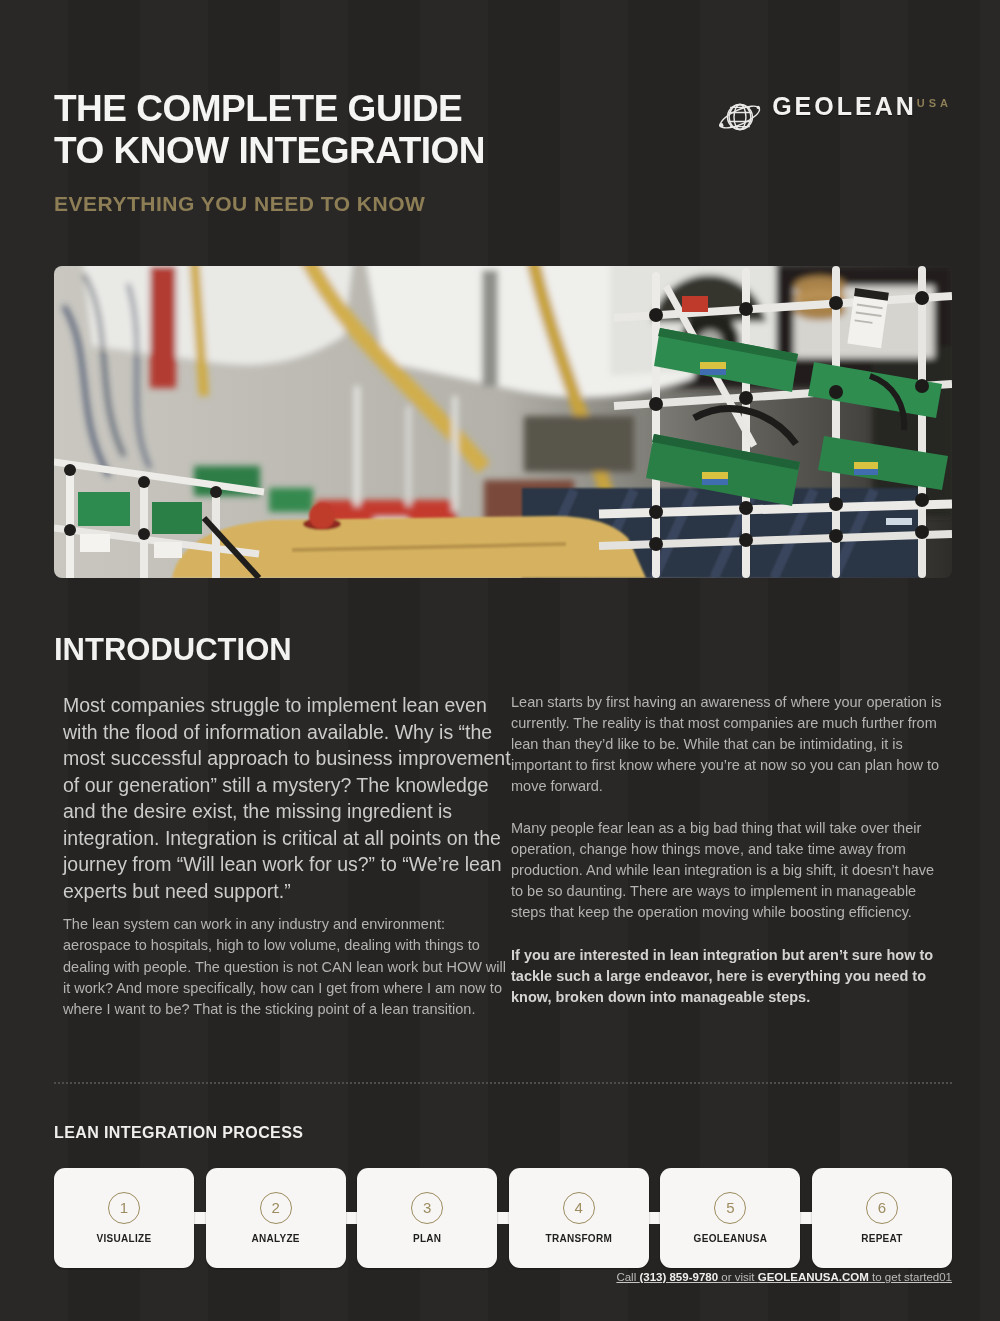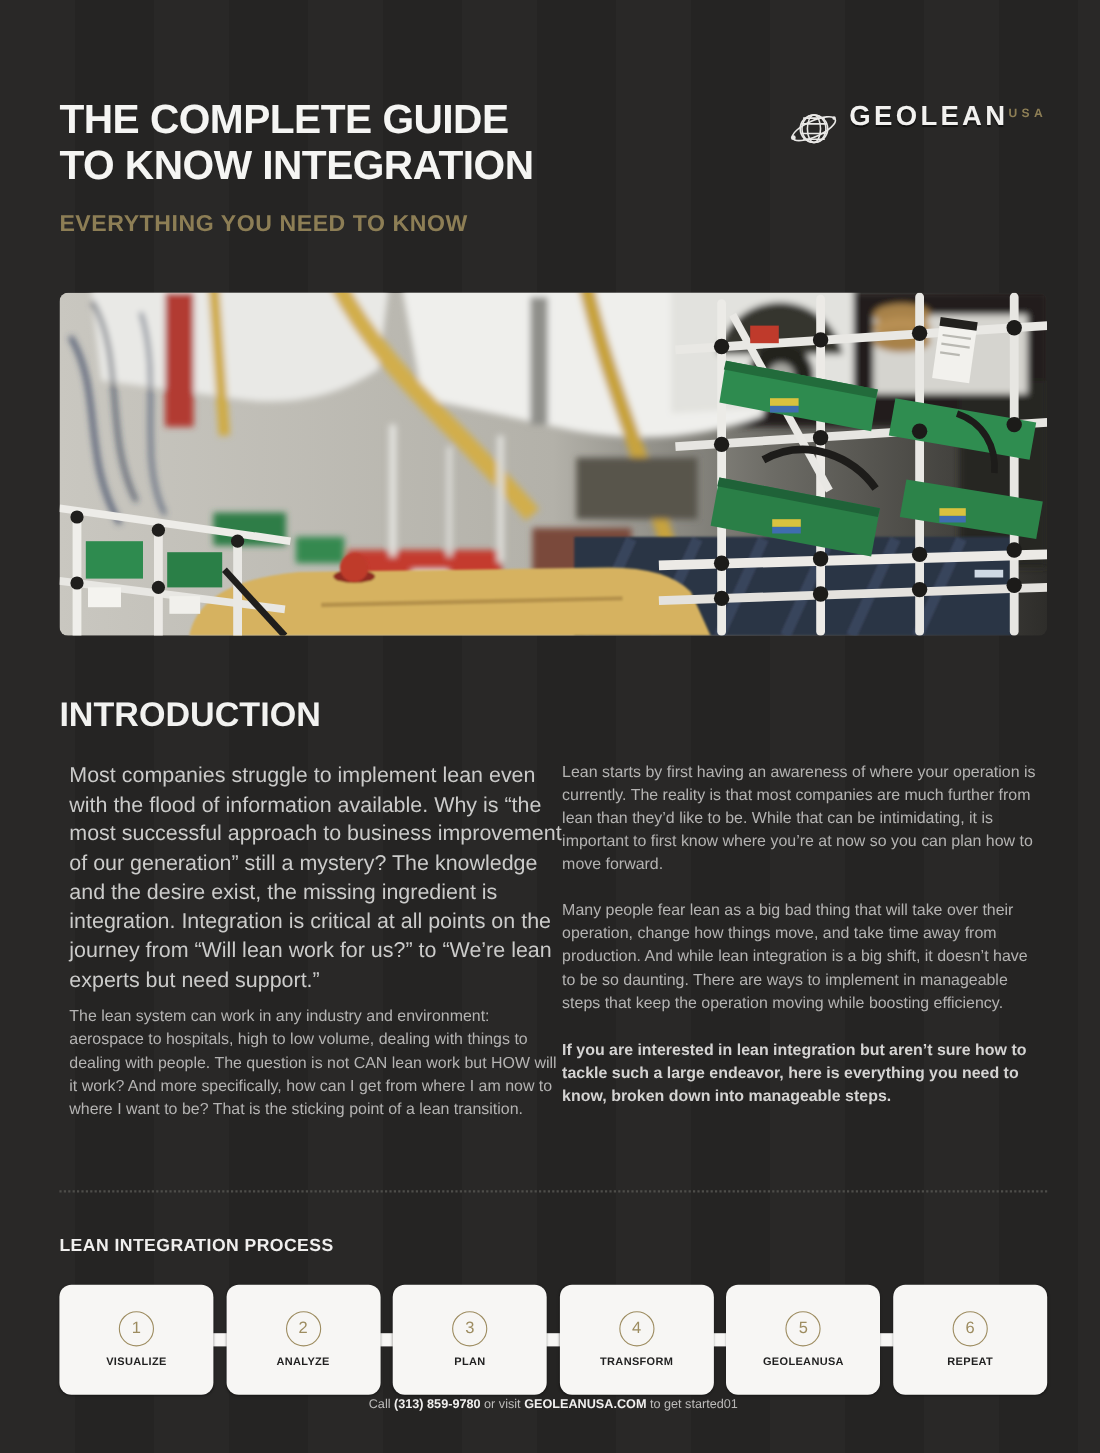--- a/index.html
+++ b/index.html
@@ -65,21 +65,21 @@
     display:flex;flex-direction:column;align-items:center;justify-content:center;gap:9px;
     box-shadow:0 1px 2px rgba(0,0,0,0.35);
   }
   .step-num{
     width:30px;height:30px;border:1.6px solid #9d8c60;border-radius:50%;
     color:#9d8c60;font-size:15px;font-weight:400;
     display:flex;align-items:center;justify-content:center;
   }
   .step-label{color:#1f1f1f;font-weight:700;font-size:10px;letter-spacing:0.3px;}
   
-  .footer{margin-top:auto;display:flex;justify-content:center;align-items:baseline;}
+  .footer{margin-top:auto;display:flex;justify-content:flex-end;align-items:baseline;text-decoration:underline;}
   .contact{font-size:11.5px;color:#bdbcbb;}
   .contact .b{font-weight:700;color:#f0efee;}
   .page-num{font-size:11.5px;color:#b5b4b3;}
 </style>
 </head>
 <body>
 
 <div class="page">
 
   <header class="header">

